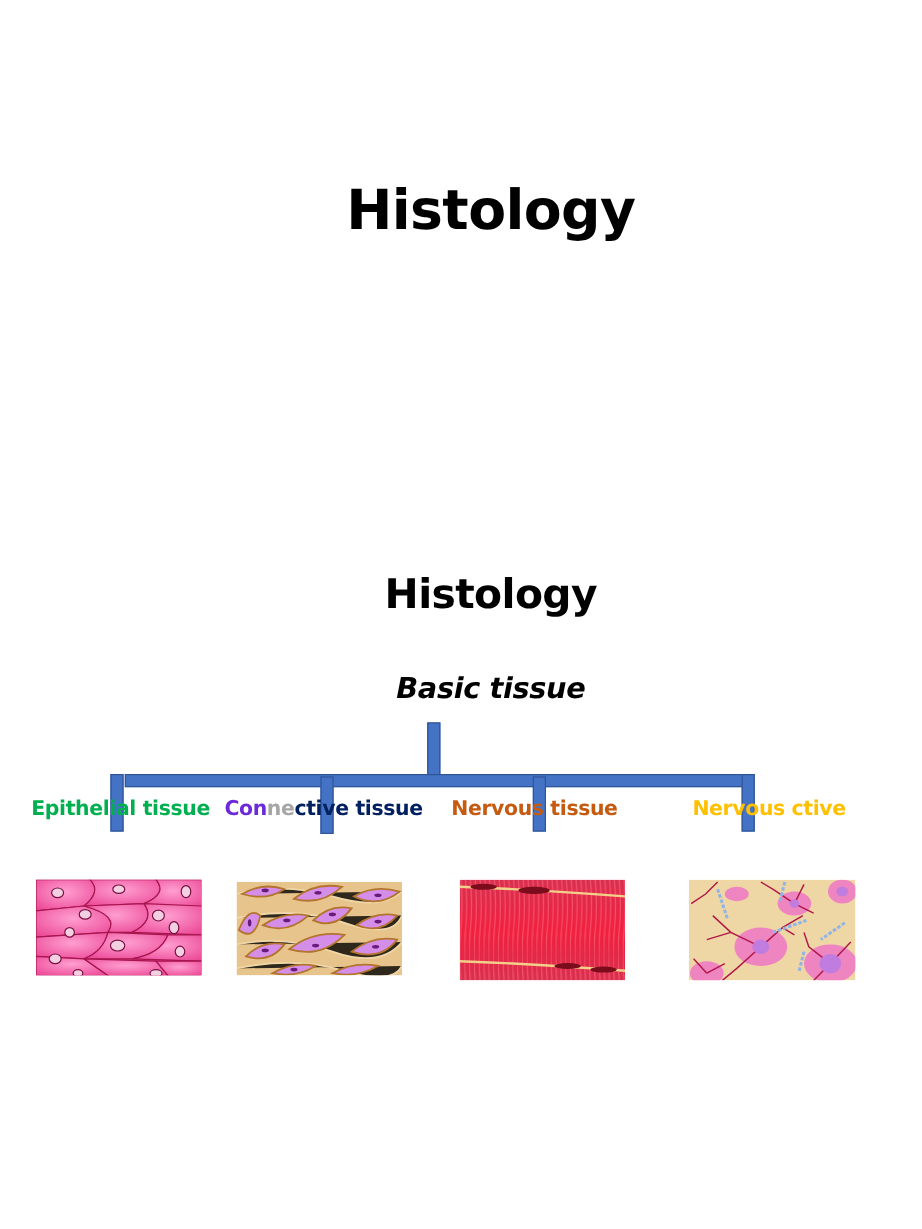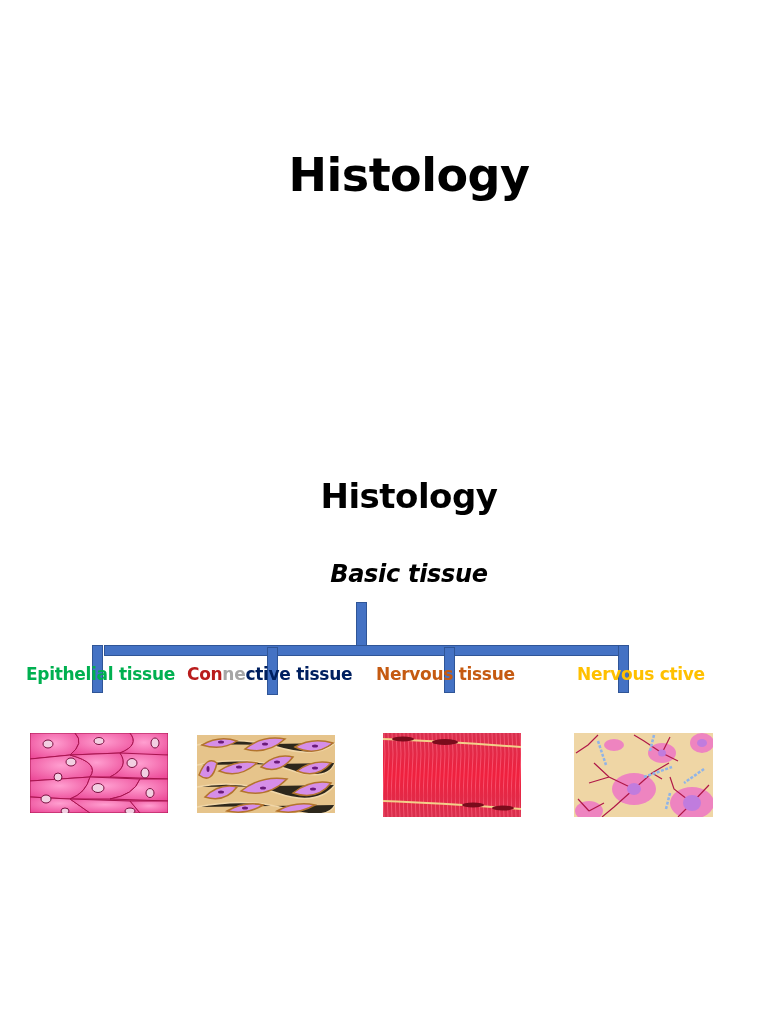--- a/index.html
+++ b/index.html
@@ -28,21 +28,21 @@
   <div class="bar" style="left:92px; top:645px; width:11px; height:48px;"></div>
   <div class="bar" style="left:267px; top:647px; width:11px; height:48px;"></div>
   <div class="bar" style="left:444px; top:647px; width:11px; height:46px;"></div>
   <div class="bar" style="left:618px; top:645px; width:11px; height:48px;"></div>
 </div>
 
 <div class="label" style="left:26px; color:#00b050;">
   <span>Epithelial tissue</span>
 </div>
 <div class="label" style="left:187px;">
-  <span style="color:#b91c1c;margin-top:48px;">Con</span><span style="color:#a6a6a6;">ne</span><span style="color:#002060;">ctive tissue</span>
+  <span style="color:#6d28d9;margin-top:48px;">Con</span><span style="color:#a6a6a6;">ne</span><span style="color:#002060;">ctive tissue</span>
 </div>
 <div class="label" style="left:376px; color:#c55a11;">
   <span>Nervous tissue</span>
 </div>
 <div class="label" style="left:577px; color:#ffc000;">
   <span>Nervous ctive</span>
 </div>
 
 <div class="tissue-img" style="left:30px; top:733px; width:138px; height:80px;">
   <svg viewBox="0 0 138 80" preserveAspectRatio="none">

